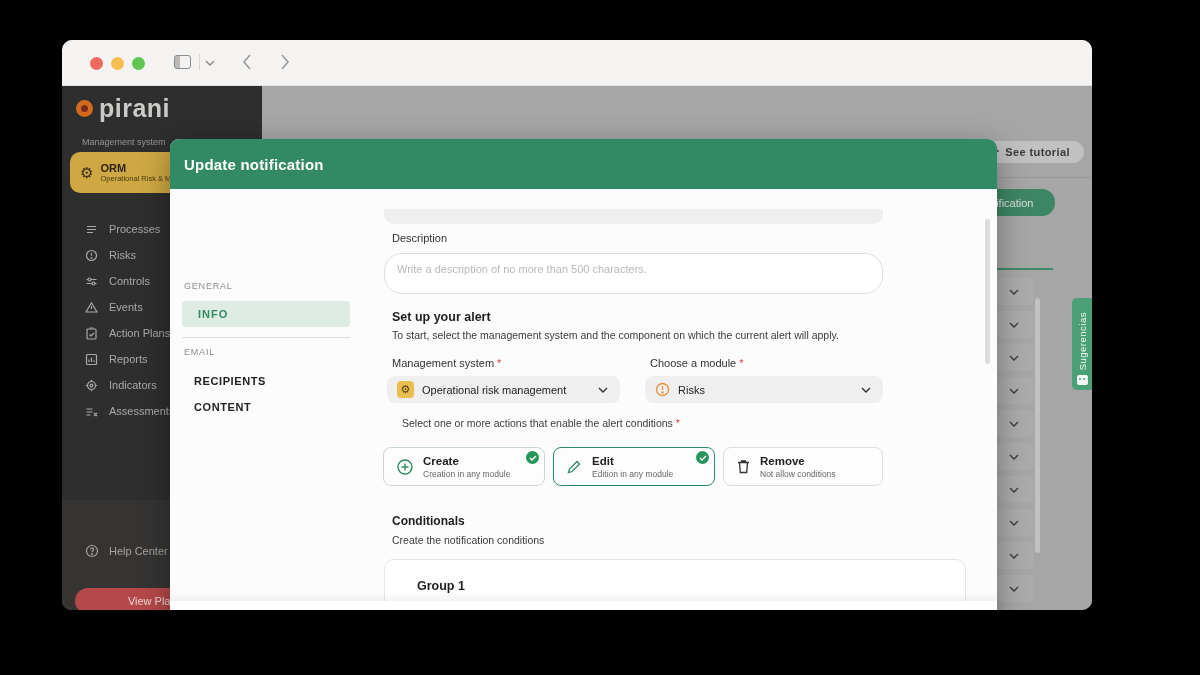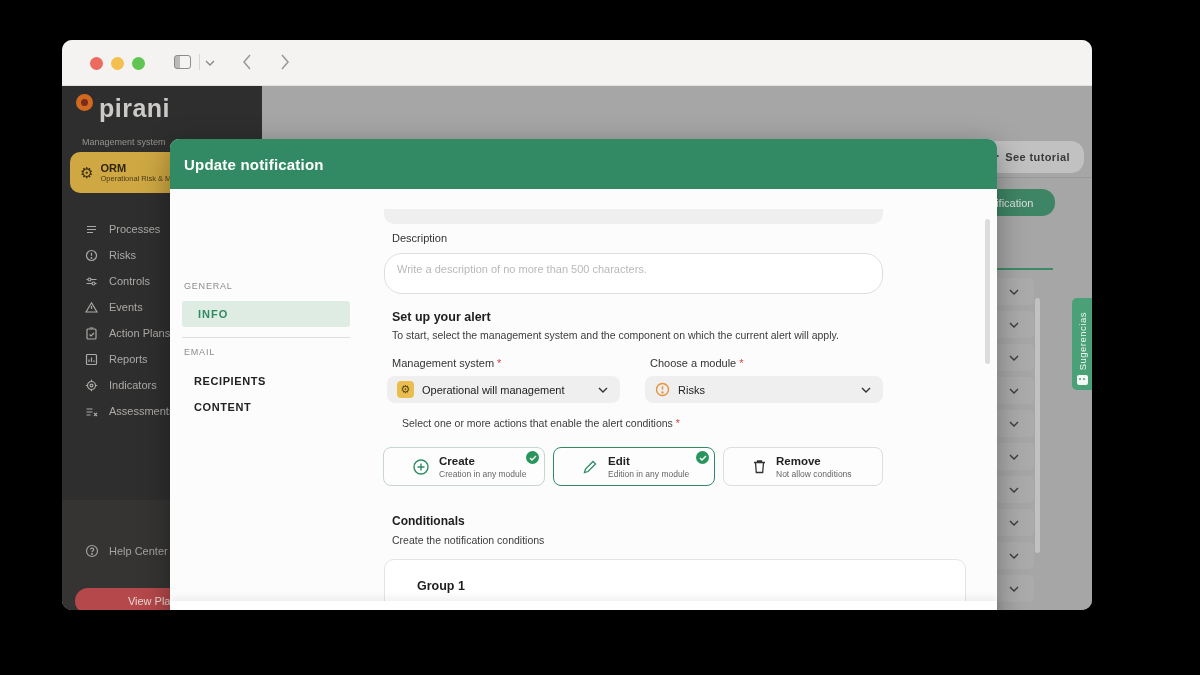--- a/index.html
+++ b/index.html
@@ -16,36 +16,36 @@
   .sidebar-toggle { left:112px; top:15px; width:17px; height:14px; border:1.5px solid #8B8B8B; border-radius:3px; position:absolute; }
   .sidebar-toggle::before { content:""; position:absolute; left:0; top:0; bottom:0; width:5px; background:#8B8B8B; opacity:.55; }
   .tb-div { position:absolute; left:137px; top:14px; width:1px; height:16px; background:#D8D6D4; }
 
   
   .app { position:absolute; top:46px; left:0; right:0; bottom:0; background:#A6A6A6; }
 
   
   .side { position:absolute; left:0; top:0; bottom:0; width:200px; background:#2F2E2E; }
   .side-bottom { position:absolute; left:0; right:0; bottom:0; height:110px; background:#353433; }
-  .logo { position:absolute; left:14px; top:8px; display:flex; align-items:flex-start; gap:6px; }
+  .logo { position:absolute; left:14px; top:8px; display:flex; align-items:center; gap:6px; }
   .logo-o { width:17px; height:17px; border-radius:50%; border:5px solid #D3691F; background:#7A2B1E; }
   .logo-t { color:#CCCAC7; font-size:25px; font-weight:bold; letter-spacing:.5px; }
   .mgmt-lbl { position:absolute; left:20px; top:51px; font-size:9px; color:#96948F; }
   .orm { position:absolute; left:8px; top:66px; width:160px; height:41px; background:#CFA843; border-radius:10px; display:flex; align-items:center; gap:7px; padding-left:10px; overflow:hidden; }
   .orm-g { color:#3A2E12; font-size:15px; line-height:1; }
   .orm-t { color:#2E250E; font-size:11px; font-weight:bold; }
   .orm-s { color:#4A3C18; font-size:7.5px; white-space:nowrap; }
   .nav { position:absolute; left:0; top:130px; width:200px; }
   .nav-item { display:flex; align-items:center; gap:11px; height:26px; padding-left:23px; color:#ABA9A6; font-size:11px; cursor:pointer; }
   .nav-item svg { flex:0 0 auto; }
   .help { position:absolute; left:23px; bottom:52px; display:flex; gap:10px; align-items:center; color:#A5A3A0; font-size:11px; }
   .view-plans { position:absolute; left:13px; bottom:-4px; width:160px; height:26px; background:#B5484A; border-radius:14px; color:#E9D8D1; font-size:11px; display:flex; align-items:center; justify-content:center; }
 
   
-  .bg-tutorial { position:absolute; right:8px; top:55px; height:32px; padding:0 14px 0 10px; background:#C1C1C1; border-radius:13px; display:flex; align-items:center; gap:6px; font-size:11px; font-weight:bold; letter-spacing:.4px; color:#3A3A3A; }
+  .bg-tutorial { position:absolute; right:8px; top:55px; height:22px; padding:0 14px 0 10px; background:#C1C1C1; border-radius:13px; display:flex; align-items:center; gap:6px; font-size:11px; font-weight:bold; letter-spacing:.4px; color:#3A3A3A; }
   .bg-divider { position:absolute; right:0; width:100px; top:91px; height:1px; background:#999; }
   .bg-notif { position:absolute; left:913px; top:103px; width:80px; height:27px; background:#3E8565; border-radius:13px; color:#DFDFDF; font-size:11px; display:flex; align-items:center; padding-left:12px; overflow:hidden; white-space:nowrap; }
   .bg-tabline { position:absolute; left:935px; top:182px; width:56px; height:2px; background:#3E8A66; }
   .bg-rows { position:absolute; left:932px; top:192px; width:70px; bottom:0; }
   .bgrow { position:absolute; left:0; width:40px; height:27px; background:#ABABAB; border-radius:5px; display:flex; align-items:center; justify-content:center; }
   .bg-scroll { position:absolute; left:973px; top:212px; width:5px; height:255px; background:#C2C2C2; border-radius:3px; }
   .sugg { position:absolute; right:0; top:212px; width:20px; height:92px; background:#4BA177; border-radius:5px 0 0 5px; display:flex; flex-direction:column; align-items:center; justify-content:flex-end; padding-bottom:5px; gap:5px; }
   .sugg-txt { writing-mode:vertical-rl; transform:rotate(180deg); color:#F2F7F4; font-size:9.5px; letter-spacing:.5px; }
   .sugg-ic { width:11px; height:10px; background:#F4F8F5; border-radius:2px; position:relative; }
   .sugg-ic::before, .sugg-ic::after { content:""; position:absolute; top:3px; width:2px; height:2px; border-radius:50%; background:#4BA177; }
@@ -67,21 +67,21 @@
   .req { color:#D64541; margin-left:3px; }
   .ta { position:absolute; left:19px; top:44px; width:499px; height:41px; background:#FFF; border:1px solid #DEDEDE; border-radius:18px; padding:9px 12px; font-family:"Liberation Sans",sans-serif; font-size:11px; color:#333; resize:none; outline:none; }
   .ta::placeholder { color:#B9B9B9; }
   .h-bold { position:absolute; font-size:12.5px; font-weight:bold; color:#1E1E1E; }
   .sub { position:absolute; font-size:10.5px; color:#3C3C3C; }
   .dd { position:absolute; top:167px; height:27px; background:#EFEFEF; border-radius:8px; display:flex; align-items:center; gap:8px; padding:0 12px 0 10px; }
   .dd-txt { font-size:11px; color:#222; flex:1; }
   .dd1 { left:22px; width:233px; } .dd2 { left:280px; width:238px; }
   .badge-gold { width:17px; height:17px; background:#E9BE4F; border-radius:4px; display:flex; align-items:center; justify-content:center; font-size:11px; color:#574312; }
   .cards { position:absolute; top:238px; left:18px; }
-  .card { position:absolute; top:0; width:162px; height:39px; background:#FDFDFD; border:1px solid #DDD; border-radius:8px; display:flex; align-items:center; gap:9px; padding-left:28px; }
+  .card { position:absolute; top:0; width:162px; height:39px; background:#FDFDFD; border:1px solid #DDD; border-radius:8px; display:flex; align-items:center; gap:9px; padding-left:12px; }
   .card.c1 { left:0; border-color:#C8D6CD; } .card.c2 { left:170px; border:1.5px solid #2E8B62; } .card.c3 { left:340px; width:160px; }
   .card-t { font-size:11.5px; font-weight:bold; color:#222; line-height:1.25; }
   .card-s { font-size:8.5px; color:#666; }
   .chk { position:absolute; top:3px; right:5px; width:13px; height:13px; background:#27955C; border-radius:50%; display:flex; align-items:center; justify-content:center; }
   .group { position:absolute; left:19px; top:350px; width:582px; height:120px; background:#FFF; border:1px solid #E4E4E4; border-radius:10px; }
   .group-t { position:absolute; left:32px; top:19px; font-size:12.5px; font-weight:bold; color:#1E1E1E; }
   .pill { position:absolute; top:50px; height:26px; border-radius:13px; background:#ECECEC; }
   .pill.p1 { left:14px; width:110px; } .pill.p2 { left:138px; width:100px; }
   .pill.p3 { left:256px; width:108px; background:#FFF; border:1px solid #CFCFCF; border-radius:9px; }
   .m-scroll { position:absolute; right:7px; top:10px; width:5px; height:145px; background:#DCDCDC; border-radius:3px; }
@@ -312,21 +312,21 @@
 
         <div class="lab" style="left:27px;top:23px">Description</div>
         <textarea class="ta" placeholder="Write a description of no more than 500 characters." style=""></textarea>
 
         <div class="h-bold" style="left:27px;top:101px">Set up your alert</div>
         <div class="sub" style="left:27px;top:120px">To start, select the management system and the component on which the current alert will apply.</div>
 
         <div class="lab" style="left:27px;top:148px"><span>Management system</span><span class="req">*</span></div>
         <div class="dd dd1">
           <span class="badge-gold">⚙</span>
-          <span class="dd-txt">Operational will management</span>
+          <span class="dd-txt">Operational risk management</span>
           <svg width="10" height="6">
               <path d="M1 1l4 4 4-4" stroke="#333" stroke-width="1.4" fill="none"></path>
             </svg>
         </div>
 
         <div class="lab" style="left:285px;top:148px"><span>Choose a module</span><span class="req">*</span></div>
         <div class="dd dd2">
           <svg width="15" height="15">
               <g stroke="#E8923A" stroke-width="1.4" fill="none">
                 <circle cx="7.5" cy="7.5" r="6"></circle>

